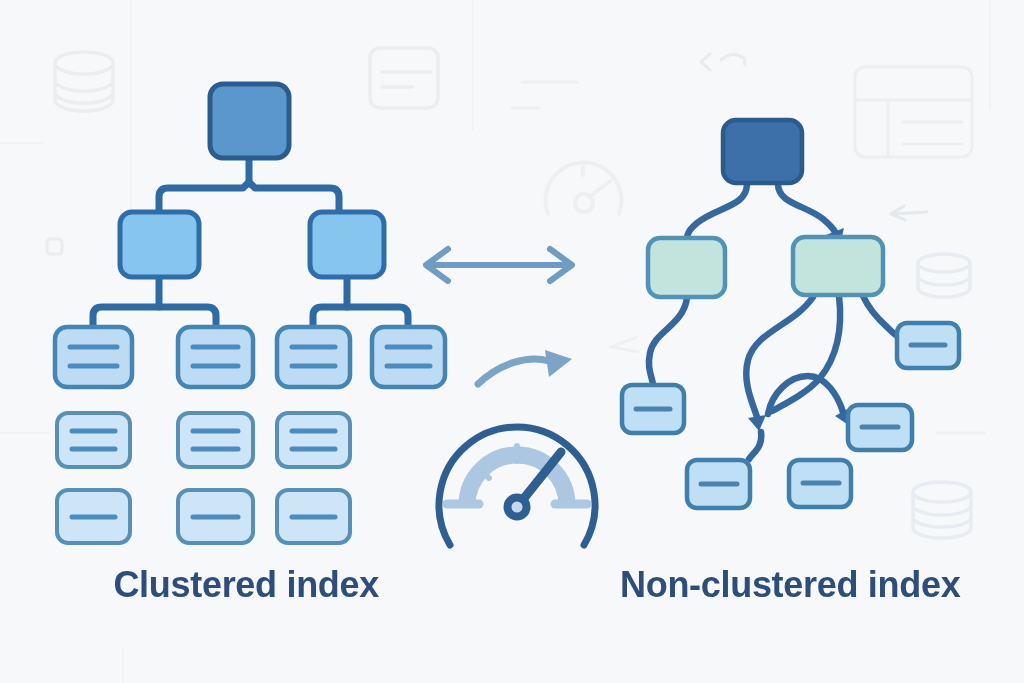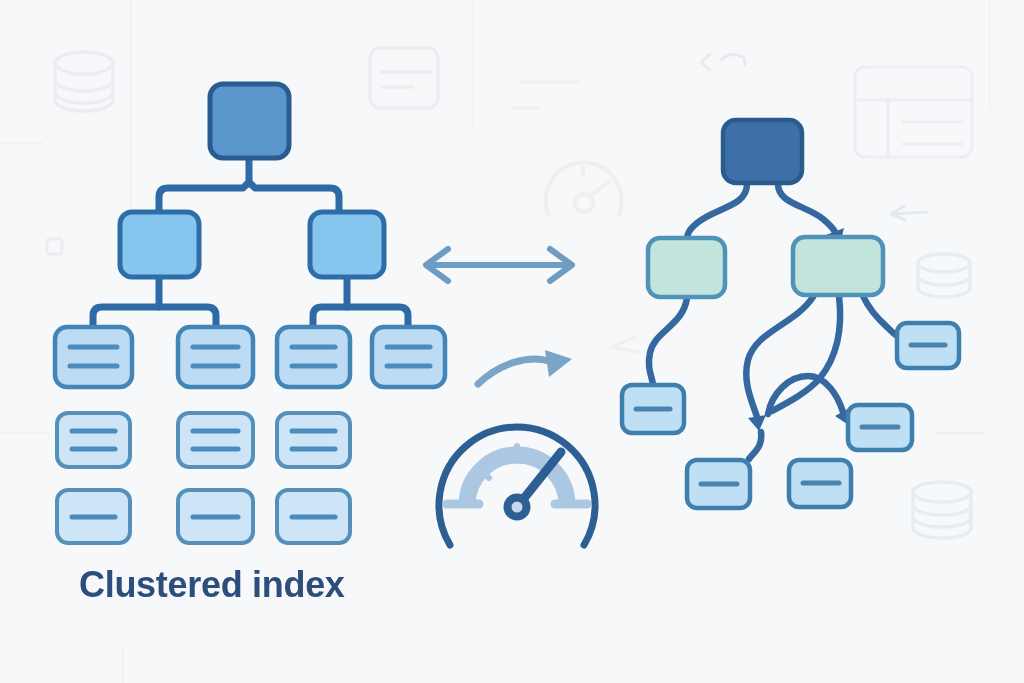--- a/index.html
+++ b/index.html
@@ -2,21 +2,21 @@
 <html><head>
 <meta charset="utf-8">
 <style>
   html,body{margin:0;padding:0;background:#e9eaec;}
   .canvas{
     position:relative;width:1024px;height:683px;overflow:hidden;
     background:#f7f8f9;font-family:"Liberation Sans",sans-serif;
   }
   .canvas svg{position:absolute;left:0;top:0;}
   .diagram-label{
-    position:absolute;text-align:left;font-weight:700;font-size:36px;
+    position:absolute;text-align:right;font-weight:700;font-size:36px;
     letter-spacing:-0.3px;color:#2d4d7c;white-space:nowrap;
   }
   .label-left{left:79px;top:564px;width:300px;}
   .label-right{left:620px;top:564px;width:335px;}
 </style>
 </head>
 <body>
 
 <div class="canvas">
 
@@ -217,14 +217,15 @@
         <line x1="862" y1="427" x2="898" y2="427"></line>
         <line x1="701" y1="484" x2="737" y2="484"></line>
         <line x1="803" y1="483" x2="839" y2="483"></line>
       </g>
     </g>
   </g>
 </svg>
 
 <div class="diagram-label label-left">Clustered index</div>
 
+<div class="diagram-label label-right">Non-clustered index</div>
 
 </div>
 
 </body></html>

